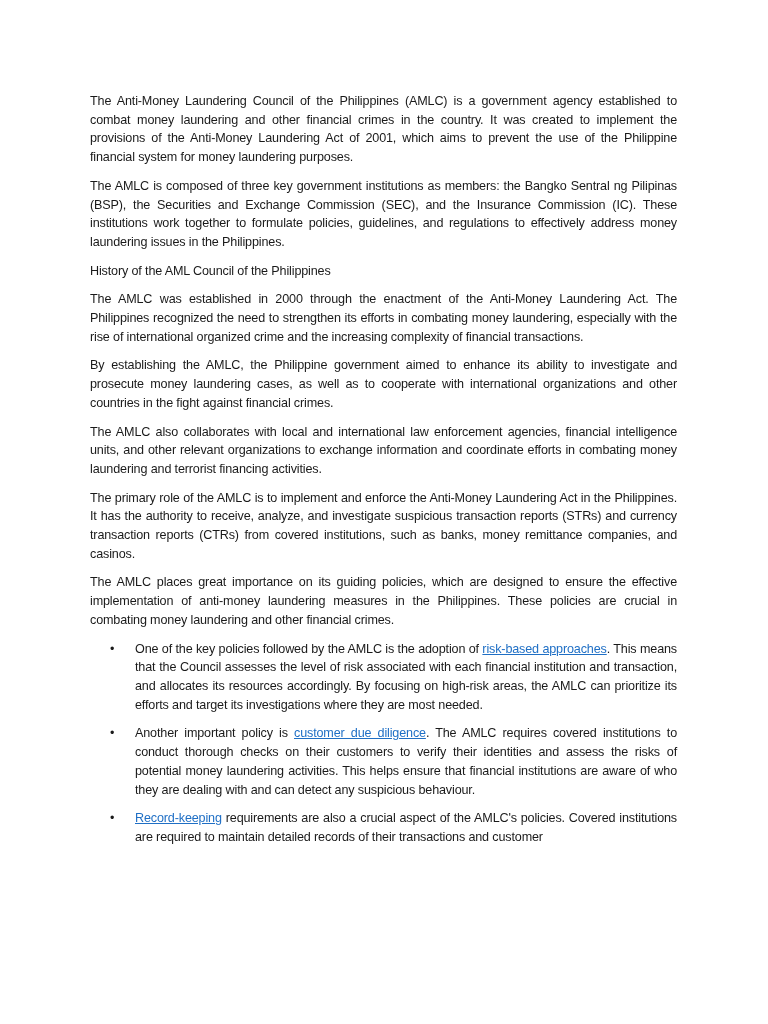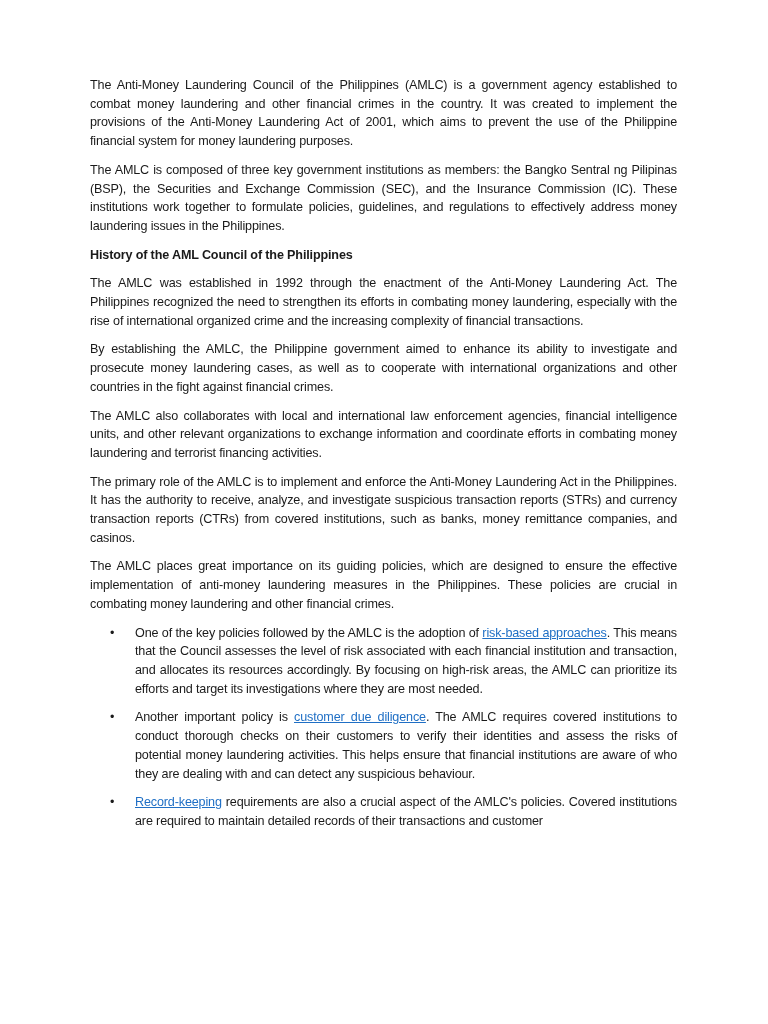--- a/index.html
+++ b/index.html
@@ -9,36 +9,36 @@
     }
     body {
       width: 768px;
       height: 1024px;
       overflow: hidden;
       position: relative;
     }
     .page {
       position: absolute;
       left: 90px;
-      top: 76px;
+      top: 92px;
       width: 587px;
       font-family: "Liberation Sans", sans-serif;
       font-size: 12.6px;
       line-height: 18.7px;
       color: #1a1a1a;
       letter-spacing: -0.15px;
     }
     p {
       margin: 0 0 10px 0;
       text-align: justify;
     }
     h3 {
       margin: 0 0 10px 0;
       font-size: 12.6px;
-      font-weight: bold;
+      font-weight: normal;
       line-height: 18.7px;
     }
     ul {
       margin: 0;
       padding: 0;
       list-style: none;
     }
     li {
       position: relative;
       padding-left: 45px;
@@ -55,21 +55,21 @@
     }
   </style>
 </head>
 <body>
 
 <div class="page">
   <p>The Anti-Money Laundering Council of the Philippines (AMLC) is a government agency established to combat money laundering and other financial crimes in the country. It was created to implement the provisions of the Anti-Money Laundering Act of 2001, which aims to prevent the use of the Philippine financial system for money laundering purposes.</p>
   <p>The AMLC is composed of three key government institutions as members: the Bangko Sentral ng Pilipinas (BSP), the Securities and Exchange Commission (SEC), and the Insurance Commission (IC). These institutions work together to formulate policies, guidelines, and regulations to effectively address money laundering issues in the Philippines.</p>
 
   <h3>History of the AML Council of the Philippines</h3>
-  <p>The AMLC was established in 1992 through the enactment of the Anti-Money Laundering Act. The Philippines recognized the need to strengthen its efforts in combating money laundering, especially with the rise of international organized crime and the increasing complexity of financial transactions.</p>
+  <p>The AMLC was established in 2000 through the enactment of the Anti-Money Laundering Act. The Philippines recognized the need to strengthen its efforts in combating money laundering, especially with the rise of international organized crime and the increasing complexity of financial transactions.</p>
   <p>By establishing the AMLC, the Philippine government aimed to enhance its ability to investigate and prosecute money laundering cases, as well as to cooperate with international organizations and other countries in the fight against financial crimes.</p>
 
   <p>The AMLC also collaborates with local and international law enforcement agencies, financial intelligence units, and other relevant organizations to exchange information and coordinate efforts in combating money laundering and terrorist financing activities.</p>
   <p>The primary role of the AMLC is to implement and enforce the Anti-Money Laundering Act in the Philippines. It has the authority to receive, analyze, and investigate suspicious transaction reports (STRs) and currency transaction reports (CTRs) from covered institutions, such as banks, money remittance companies, and casinos.</p>
 
   <p>The AMLC places great importance on its guiding policies, which are designed to ensure the effective implementation of anti-money laundering measures in the Philippines. These policies are crucial in combating money laundering and other financial crimes.</p>
 
   <ul>
     <li>
       <span class="bullet">•</span><span>One of the key policies followed by the AMLC is the adoption of </span><a href="#">risk-based approaches</a><span>. This means that the Council assesses the level of risk associated with each financial institution and transaction, and allocates its resources accordingly. By focusing on high-risk areas, the AMLC can prioritize its efforts and target its investigations where they are most needed.</span>

